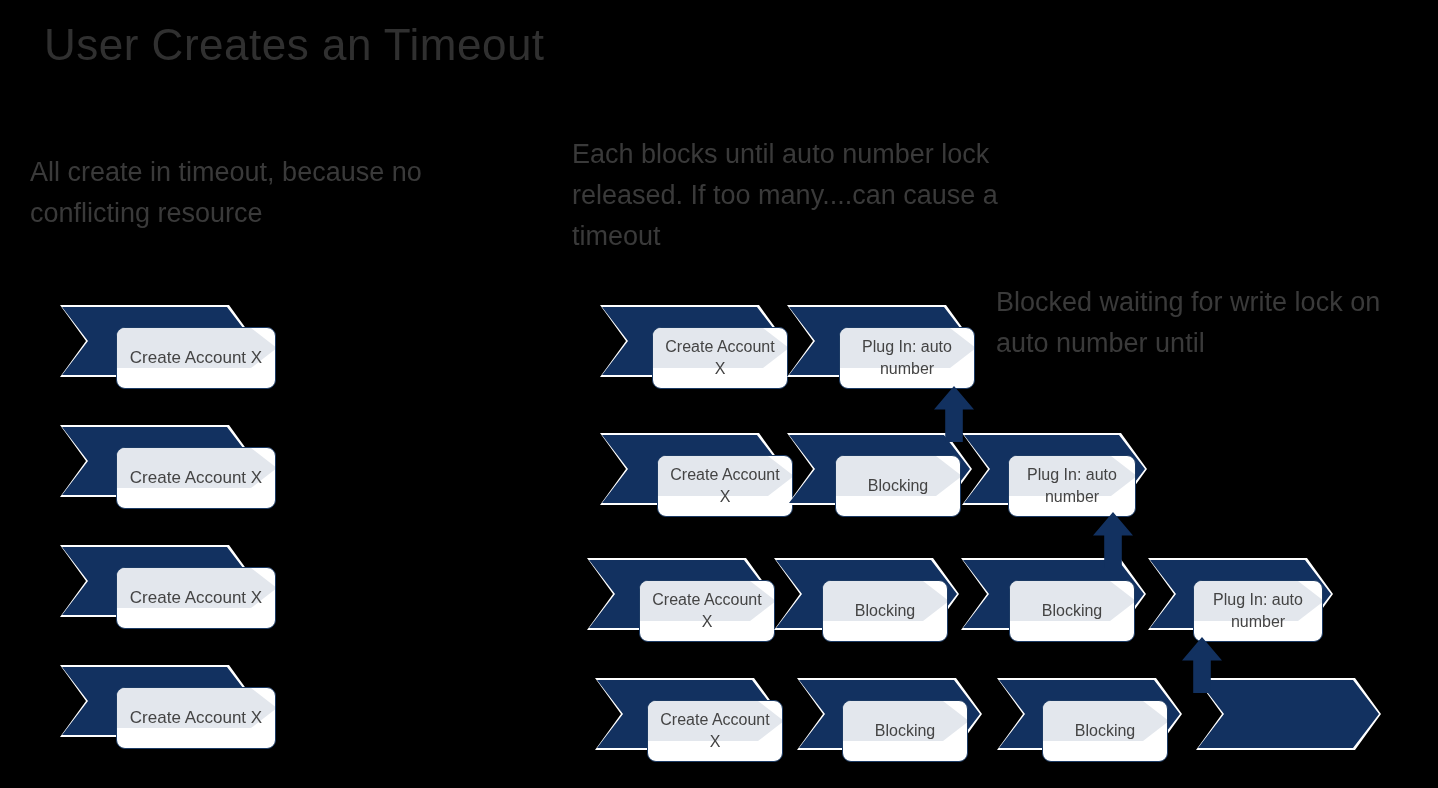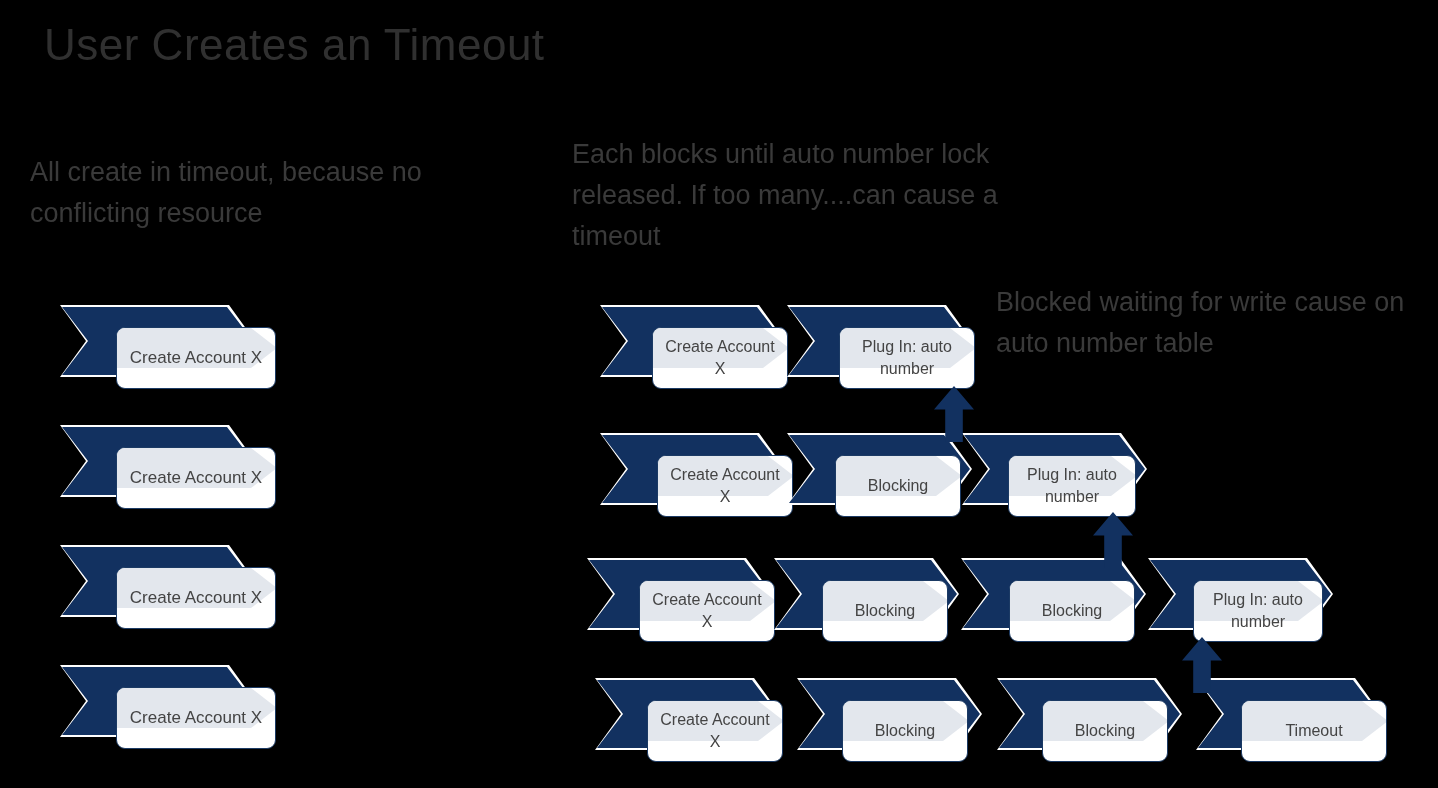--- a/index.html
+++ b/index.html
@@ -112,21 +112,21 @@
 </style>
 </head>
 <body>
 
 <div id="slide-title">User Creates an Timeout</div>
 
 <div class="caption" id="caption-left">All create in timeout, because no conflicting resource</div>
 
 <div class="caption" id="caption-middle">Each blocks until auto number lock released. If too many....can cause a timeout</div>
 
-<div class="caption" id="caption-right">Blocked waiting for write cause on auto number table</div>
+<div class="caption" id="caption-right">Blocked waiting for write lock on auto number until</div>
 
 <div class="node" style="left:60px; top:305px; width:195px; height:72px;">
   <div class="chev-outline chev-shape" style="width:195px; height:72px;"></div>
   <div class="chev chev-shape" style="width:191px; height:68px; left:2px; top:2px;"></div>
   <div class="card" style="left:56px; top:22px; width:160px; height:62px;">
     <div class="card-band" style="width:160px; height:40px;"></div>
     <div class="card-label">Create Account X</div>
   </div>
 </div>
 
@@ -252,21 +252,17 @@
   <div class="chev-outline chev-shape" style="width:185px; height:72px;"></div>
   <div class="chev chev-shape" style="width:181px; height:68px; left:2px; top:2px;"></div>
   <div class="card" style="left:45px; top:22px; width:126px; height:62px;">
     <div class="card-band" style="width:126px; height:40px;"></div>
     <div class="card-label sm">Blocking</div>
   </div>
 </div>
 <div class="node" style="left:1196px; top:678px; width:185px; height:72px;">
   <div class="chev-outline chev-shape" style="width:185px; height:72px;"></div>
   <div class="chev chev-shape" style="width:181px; height:68px; left:2px; top:2px;"></div>
-  <div class="card" style="left:45px; top:22px; width:146px; height:62px;">
-    <div class="card-band" style="width:146px; height:40px;"></div>
-    <div class="card-label sm">Timeout</div>
-  </div>
 </div>
 
 <div class="up-arrow" style="left:934px; top:386px; width:40px; height:56px;"></div>
 <div class="up-arrow" style="left:1093px; top:512px; width:40px; height:56px;"></div>
 <div class="up-arrow" style="left:1182px; top:637px; width:40px; height:56px;"></div>
 
 </body></html>

